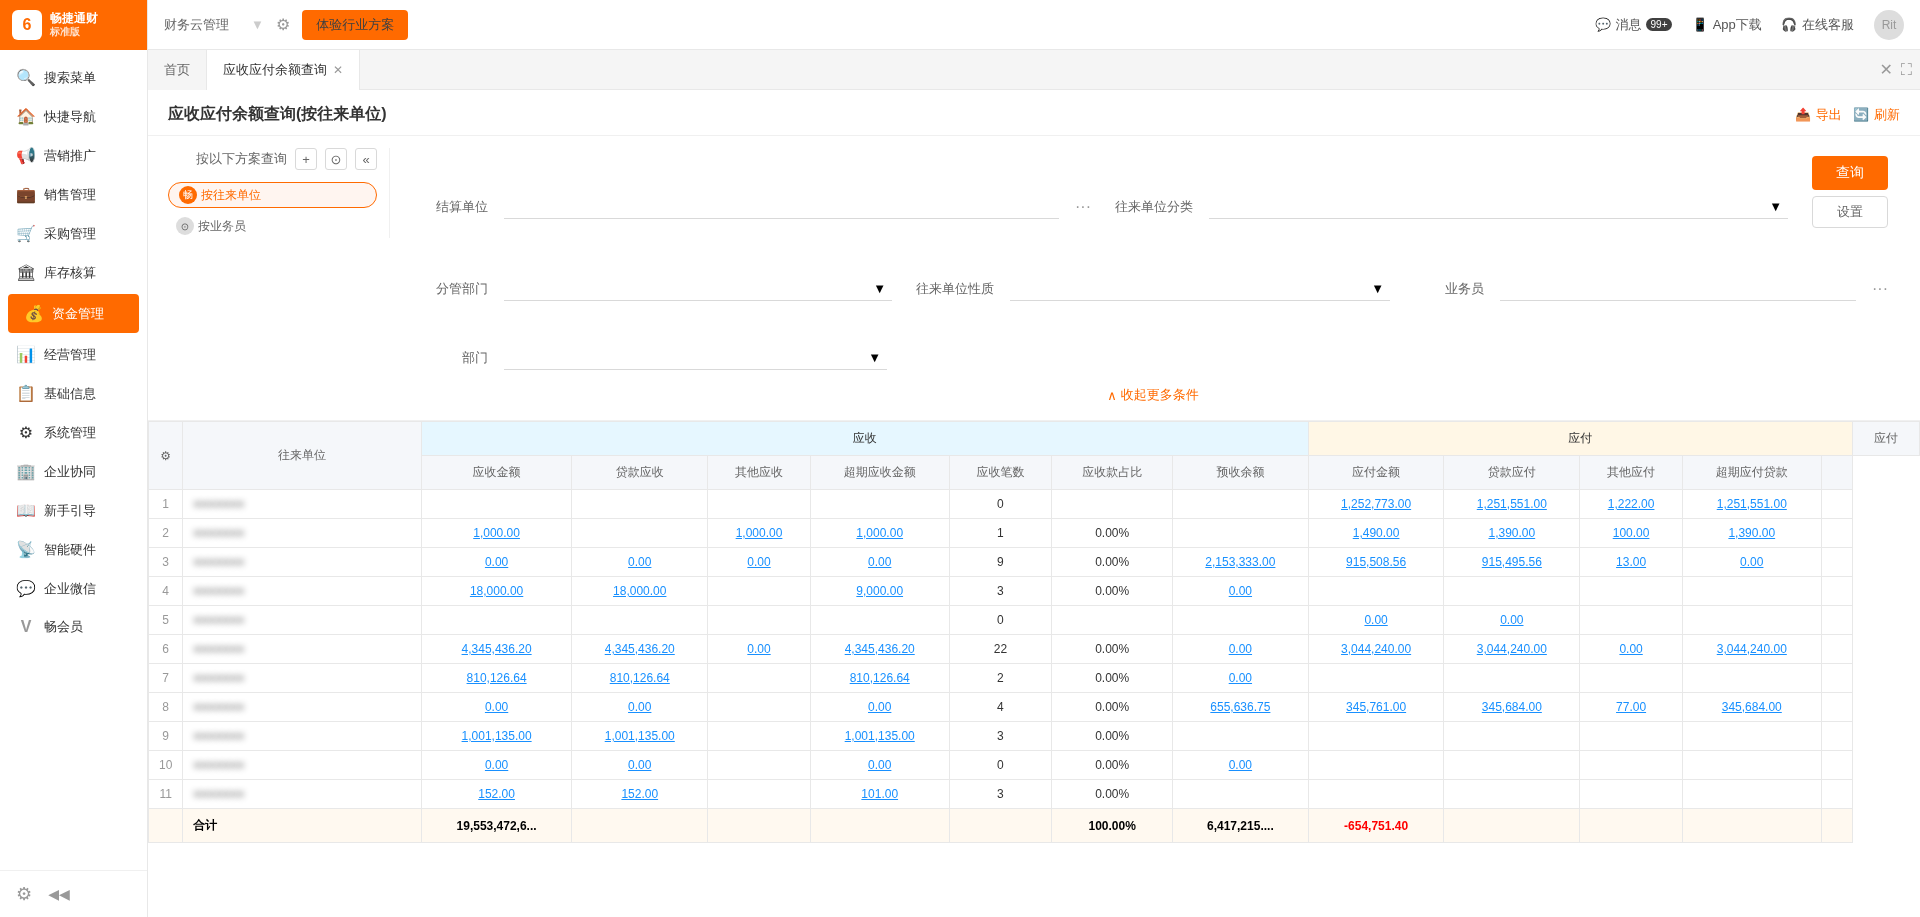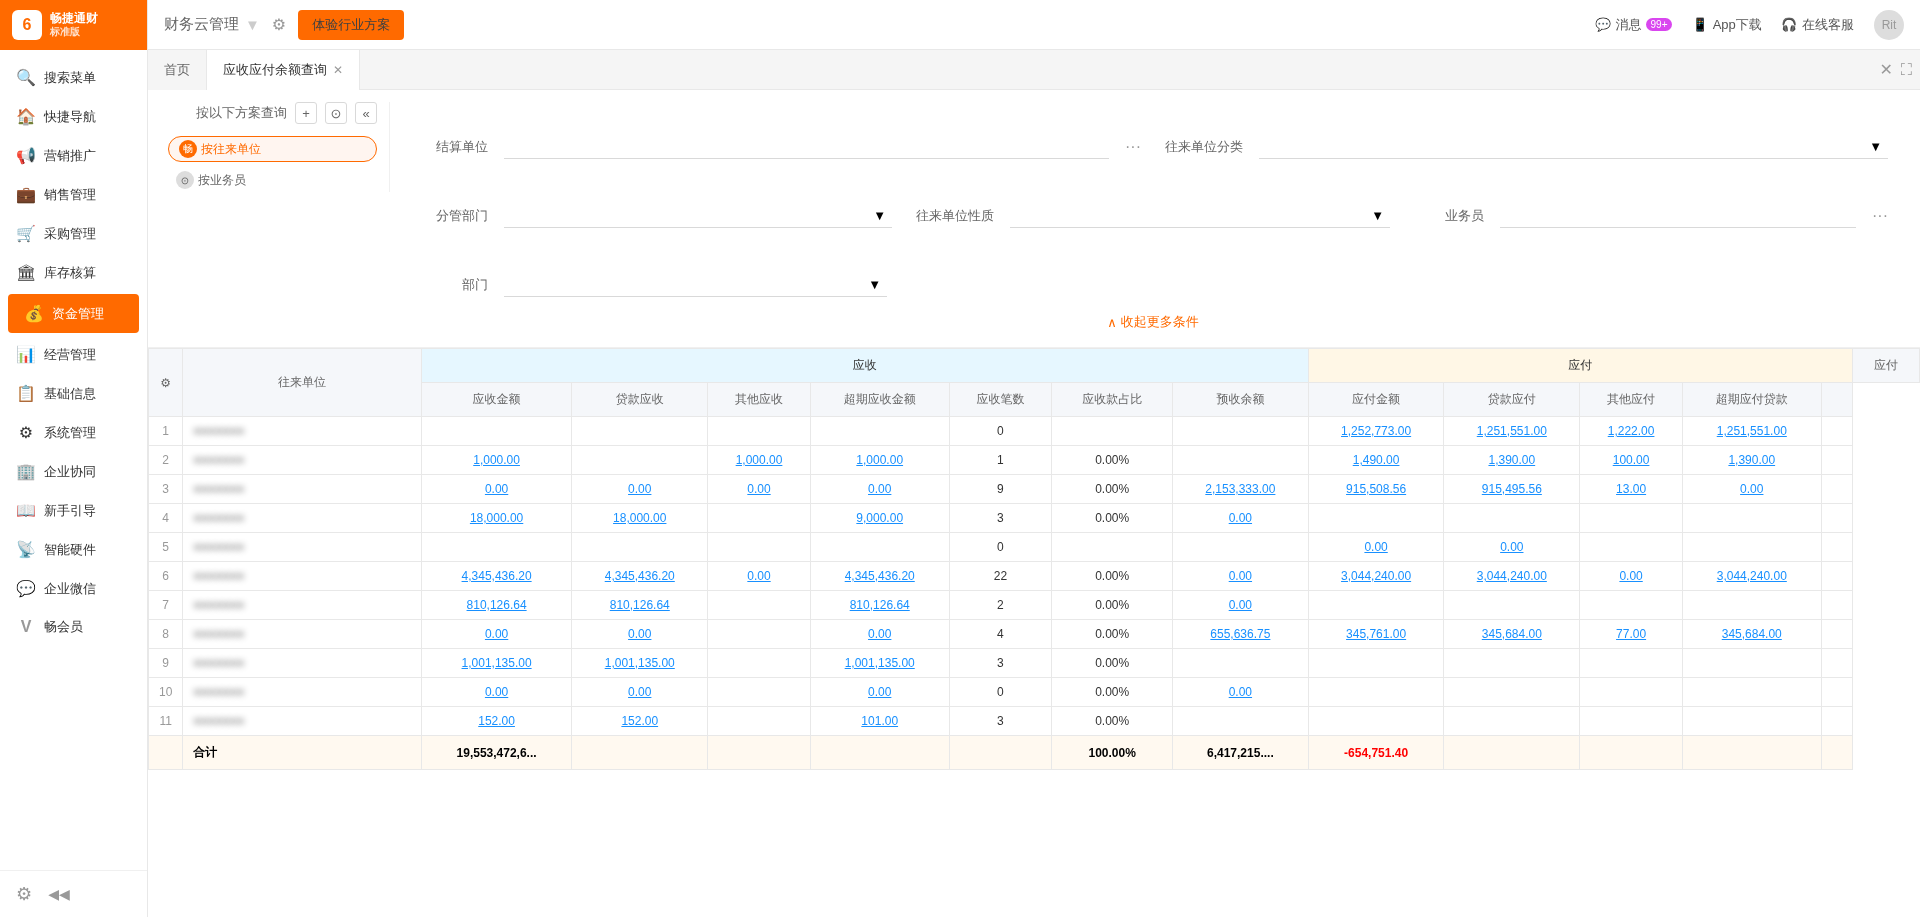--- a/index.html
+++ b/index.html
@@ -35,31 +35,31 @@
       border-top: 1px solid #f0f0f0;
     }
     .sb-icon { font-size: 18px; color: #999; cursor: pointer; }
 
     
     .header {
       position: fixed; left: 148px; top: 0; right: 0; height: 50px;
       background: #fff; border-bottom: 1px solid #e8e8e8;
       display: flex; align-items: center; padding: 0 16px; gap: 12px; z-index: 99;
     }
-    .header-breadcrumb { display: flex; align-items: center; gap: 6px; font-size: 15px; color: #666; }
+    .header-breadcrumb { display: flex; align-items: center; gap: 22px; font-size: 13px; color: #666; }
     .header-breadcrumb .chevron { color: #ccc; }
     .header-gear { font-size: 16px; color: #999; cursor: pointer; }
     .header-btn {
       background: #ff6a00; color: #404040; border: none; padding: 6px 14px;
       border-radius: 4px; cursor: pointer; font-size: 13px;
     }
     .header-right { margin-left: auto; display: flex; align-items: center; gap: 20px; }
     .header-right-item { display: flex; align-items: center; gap: 4px; color: #555; font-size: 13px; cursor: pointer; }
     .badge {
-      background: #d946ef; color: #fff; border-radius: 10px;
+      background: #404040; color: #fff; border-radius: 10px;
       font-size: 10px; padding: 1px 5px; min-width: 18px; text-align: center;
     }
     .user-avatar {
       width: 30px; height: 30px; background: #ddd; border-radius: 50%;
       display: flex; align-items: center; justify-content: center; font-size: 12px; color: #999;
     }
 
     
     .tab-bar {
       position: fixed; left: 148px; top: 50px; right: 0; height: 40px;
@@ -287,20 +287,33 @@
     <span class="tab-close">✕</span>
   </div>
   <div class="tab-bar-right">
     <span class="tab-bar-icon">✕</span>
     <span class="tab-bar-icon">⛶</span>
   </div>
 </div>
 
 <div class="main">
 
+  <div class="page-header">
+    <div class="page-title">应收应付余额查询(按往来单位)</div>
+    <div class="page-actions">
+      <button class="action-btn">
+        <span>📤</span>
+        <span>导出</span>
+      </button>
+      <button class="action-btn">
+        <span>🔄</span>
+        <span>刷新</span>
+      </button>
+    </div>
+  </div>
 
   <div class="filter-area">
     <div style="display:flex; gap:0; align-items:flex-start;">
 
       <div style="min-width:160px; padding: 0 12px 0 0; border-right: 1px solid #f0f0f0; margin-right:16px;">
         <div class="filter-scheme-bar">
           <span class="filter-scheme-label">按以下方案查询</span>
           <div class="filter-scheme-btn">+</div>
           <div class="filter-scheme-btn">⊙</div>
           <div class="filter-scheme-btn">«</div>
@@ -326,20 +339,24 @@
             <span class="filter-dotdot">···</span>
           </div>
           <div class="filter-field">
             <span class="filter-label">往来单位分类</span>
             <div class="filter-select">
               <span></span>
               <span>▼</span>
             </div>
           </div>
 
+          <div class="filter-buttons">
+            <button class="query-btn">查询</button>
+            <button class="settings-btn">设置</button>
+          </div>
         </div>
 
         <div class="filter-row">
           <div class="filter-field">
             <span class="filter-label">分管部门</span>
             <div class="filter-select">
               <span></span>
               <span>▼</span>
             </div>
           </div>

